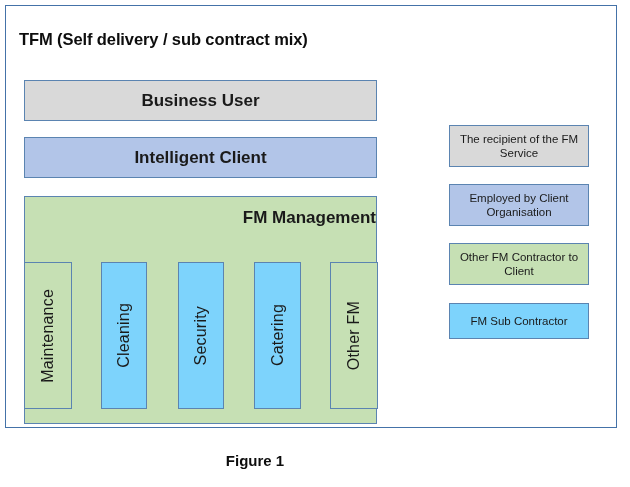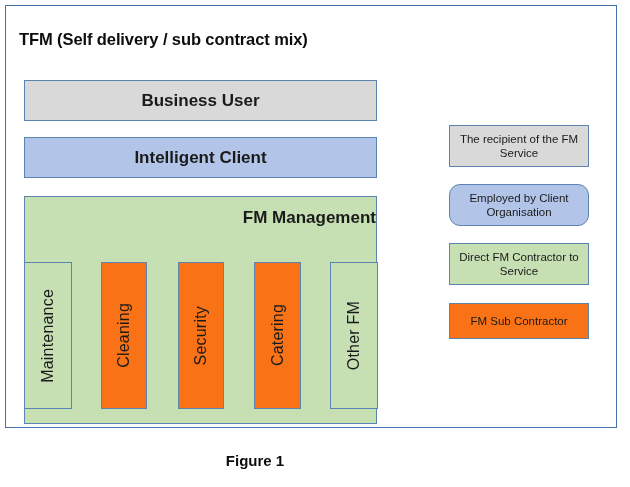--- a/index.html
+++ b/index.html
@@ -56,21 +56,21 @@
     display: flex;
     align-items: center;
     justify-content: center;
     text-align: center;
     color: #1a1a1a;
   }
 
   .fill-grey  { background: #d9d9d9; }
   .fill-blue  { background: #b2c5e8; }
   .fill-green { background: #c6e0b4; }
-  .fill-yellow{ background: #f97316; }
+  .fill-yellow{ background: #7dd3fc; }
 
   
   .business-user {
     left: 18px;
     top: 74px;
     width: 353px;
     height: 41px;
     font-size: 17px;
     font-weight: 600;
   }
@@ -144,21 +144,21 @@
     display: flex;
     align-items: center;
     justify-content: center;
     text-align: center;
     font-size: 11.5px;
     line-height: 1.22;
     color: #1a1a1a;
     padding: 16px 5px;
   }
   .legend-0 { top: 0px;   height: 42px; }
-  .legend-1 { top: 59px;  height: 42px; border-radius: 11px; }
+  .legend-1 { top: 59px;  height: 42px; }
   .legend-2 { top: 118px; height: 42px; }
   .legend-3 { top: 178px; height: 36px; }
 
   
   .figure-caption {
     position: absolute;
     left: 0;
     right: 0;
     top: 452px;
     text-align: center;
@@ -202,21 +202,21 @@
 
       <div class="service-col col-5 fill-green">
         <span class="vtext">Other FM</span>
       </div>
 
     </div>
 
     <div class="legend">
       <div class="legend-box legend-0 fill-grey">The recipient of the FM Service</div>
       <div class="legend-box legend-1 fill-blue">Employed by Client Organisation</div>
-      <div class="legend-box legend-2 fill-green">Direct FM Contractor to Service</div>
+      <div class="legend-box legend-2 fill-green">Other FM Contractor to Client</div>
       <div class="legend-box legend-3 fill-yellow">FM Sub Contractor</div>
     </div>
 
   </div>
 
   <div class="figure-caption">Figure 1</div>
 
 </div>
 
 </body></html>

